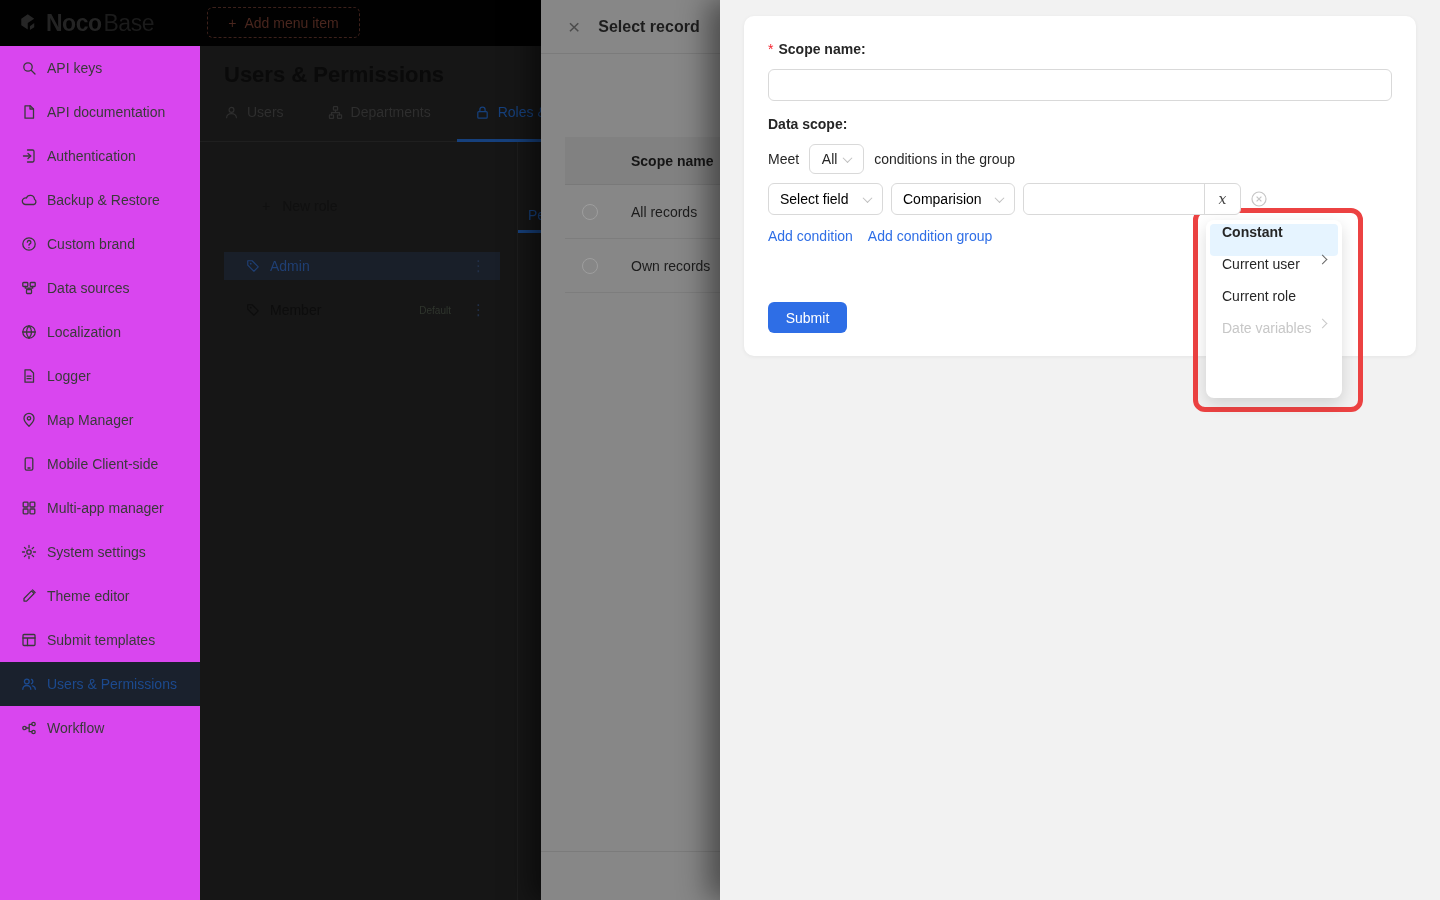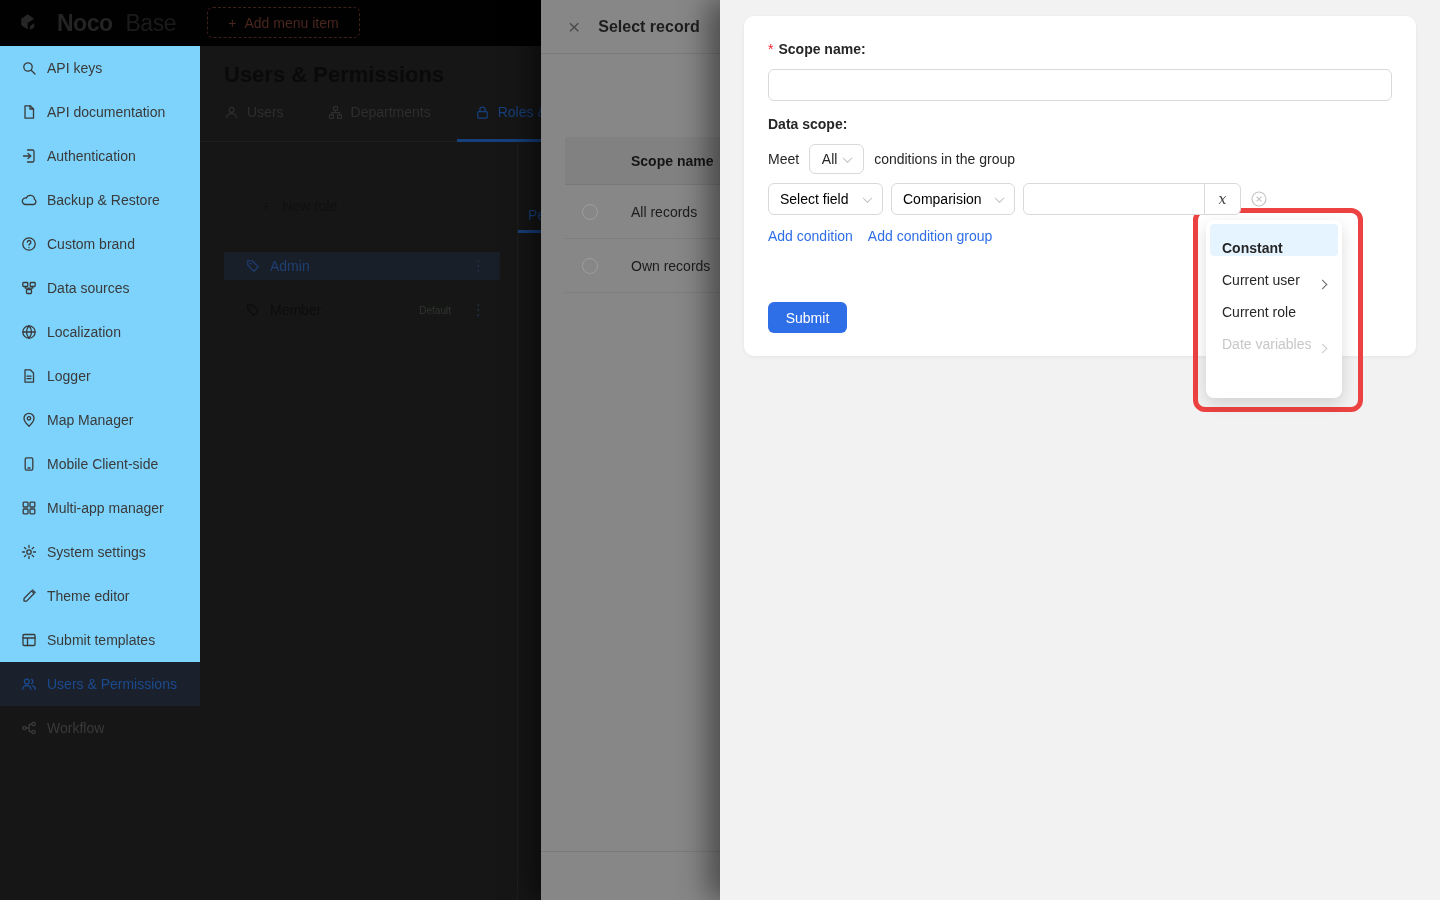--- a/index.html
+++ b/index.html
@@ -3,29 +3,29 @@
 <meta charset="utf-8">
 <style>
   * { margin:0; padding:0; box-sizing:border-box; }
   html,body { width:1440px; height:900px; overflow:hidden; background:#161616;
               font-family:"Liberation Sans","DejaVu Sans",sans-serif; }
   #stage { position:relative; width:1440px; height:900px; }
 
   
   #base-app { position:absolute; inset:0; background:#161616; }
   #app-header { position:absolute; left:0; top:0; width:1440px; height:46px; background:#010101; display:flex; align-items:center; }
-  #logo { display:flex; align-items:center; gap:13px; margin-left:18px; }
+  #logo { display:flex; align-items:center; gap:2px; margin-left:18px; }
   #logo .mark { width:26px; height:22px; color:#262626; }
   #logo .t1 { font-size:23px; font-weight:800; color:#242424; letter-spacing:-0.5px; }
   #logo .t2 { font-size:23px; font-weight:300; color:#1b1b1b; letter-spacing:-0.5px; }
   #add-menu-btn { position:absolute; left:207px; top:7px; width:153px; height:31px;
      border:1px dashed #3d211b; border-radius:6px; color:#49261e; font-size:14px;
      display:flex; align-items:center; justify-content:center; gap:8px; background:transparent; }
 
-  #sidebar { position:absolute; left:0; top:46px; width:200px; height:660px; background:#7dd3fc; }
+  #sidebar { position:absolute; left:0; top:46px; width:200px; height:854px; background:#d946ef; }
   .side-item { height:44px; display:flex; align-items:center; gap:10px; padding-left:21px;
      color:#3a3a3a; font-size:14px; cursor:pointer; }
   .side-item .ic { width:16px; height:16px; flex:0 0 16px; }
   .side-item.active { background:#1a212d; color:#1c4a8f; }
 
   #main { position:absolute; left:200px; top:46px; width:1240px; height:854px; background:#161616; }
   #page-h1 { position:absolute; left:24px; top:16px; font-size:22px; font-weight:600; color:#0a0a0a; }
   #tabs { position:absolute; left:24px; top:58px; display:flex; gap:44px;justify-content:center; }
   .tab { display:flex; align-items:center; gap:8px; font-size:14px; color:#2e2e2e; padding-bottom:14px; }
   .tab .ic { width:15px; height:15px; }
@@ -91,21 +91,21 @@
   #links-row { position:absolute; left:24px; top:212px; display:flex; gap:15px; font-size:14px; }
   #links-row a { text-decoration:none; color:var(--accent); }
   #submit-btn { position:absolute; left:24px; top:286px; width:79px; height:31px; background:var(--accent);
      color:#ffffff; font-size:14px; border:none; border-radius:6px; display:flex; align-items:center; justify-content:center; }
 
   
   #red-rect { position:absolute; left:1193px; top:208px; width:170px; height:204px;
      border:5px solid var(--annot); border-radius:12px; z-index:50; }
   #var-menu { position:absolute; left:1206px; top:220px; width:136px; height:178px; background:#fff;
      border-radius:8px; box-shadow:0 6px 16px rgba(0,0,0,0.14); z-index:70; padding-top:4px; }
-  .vm-item { height:32px; margin:0 4px; padding:0 12px; border-radius:4px; display:flex; align-items:flex-end;
+  .vm-item { height:32px; margin:0 4px; padding:0 12px; border-radius:4px; display:flex; align-items:flex-start;
      justify-content:space-between; font-size:14px; color:#262626; }
   .vm-item.hl { background:var(--menu-hl); font-weight:700; }
   .vm-item.dis { color:#c7c7c7; }
 
   svg { display:block; width:100%; height:100%; }
 </style>
 </head>
 <body>
 
 <div id="stage">

